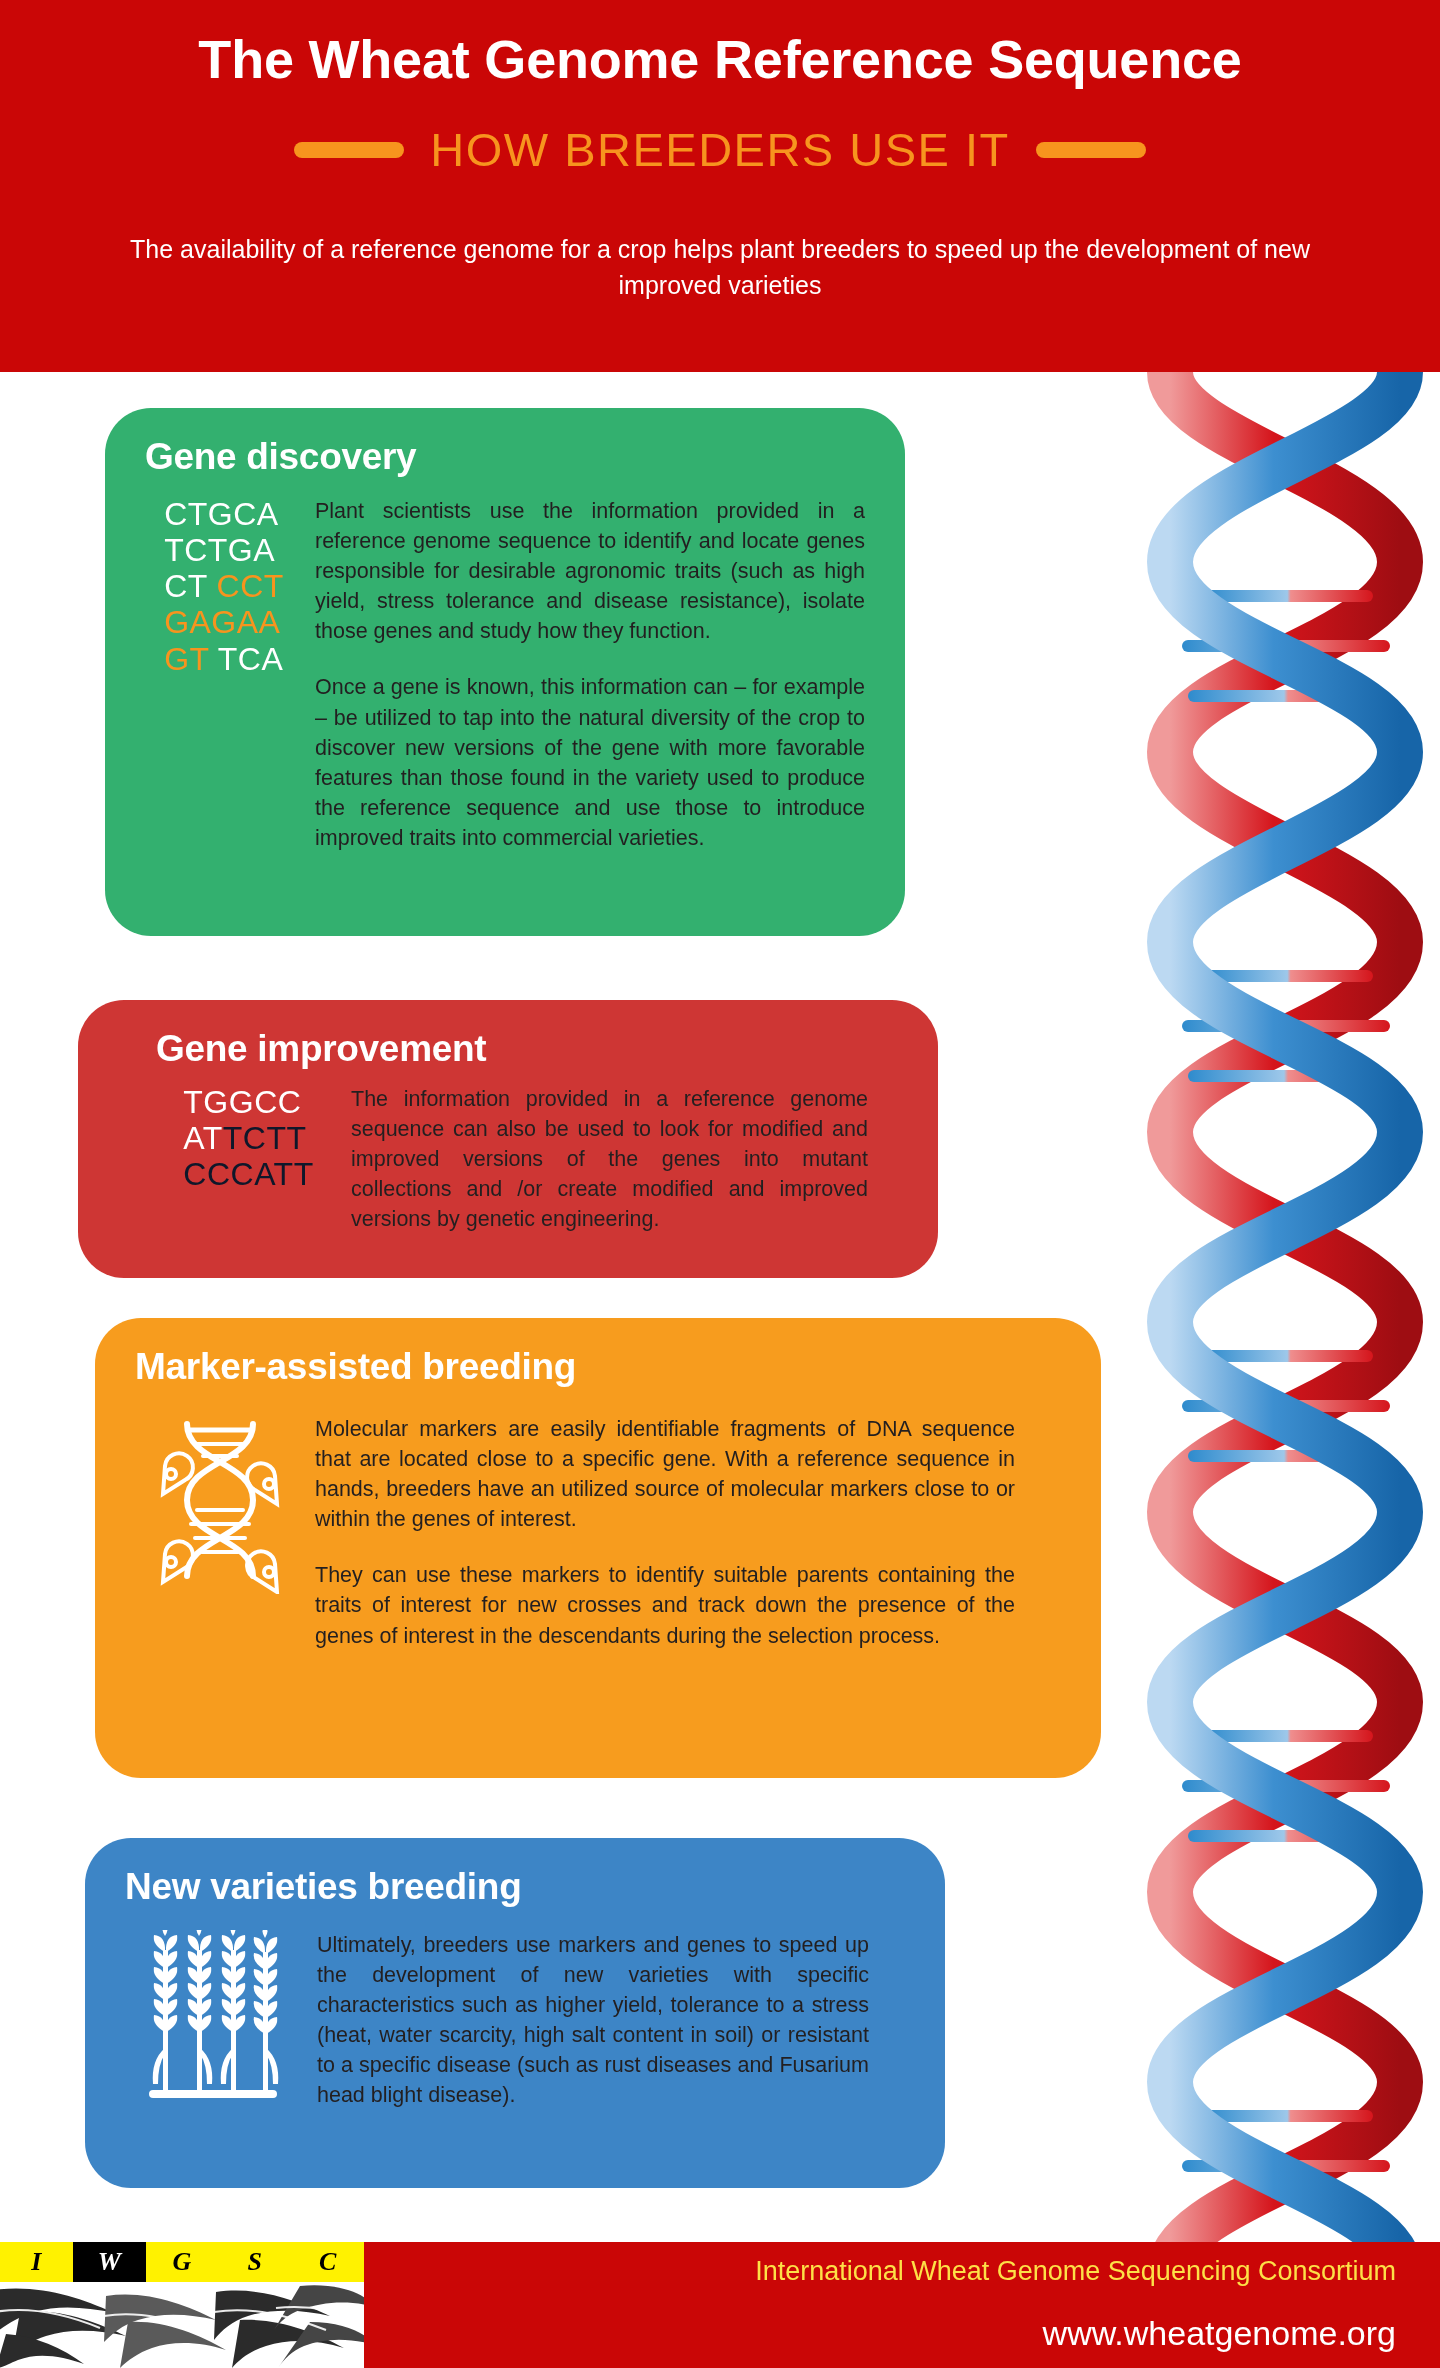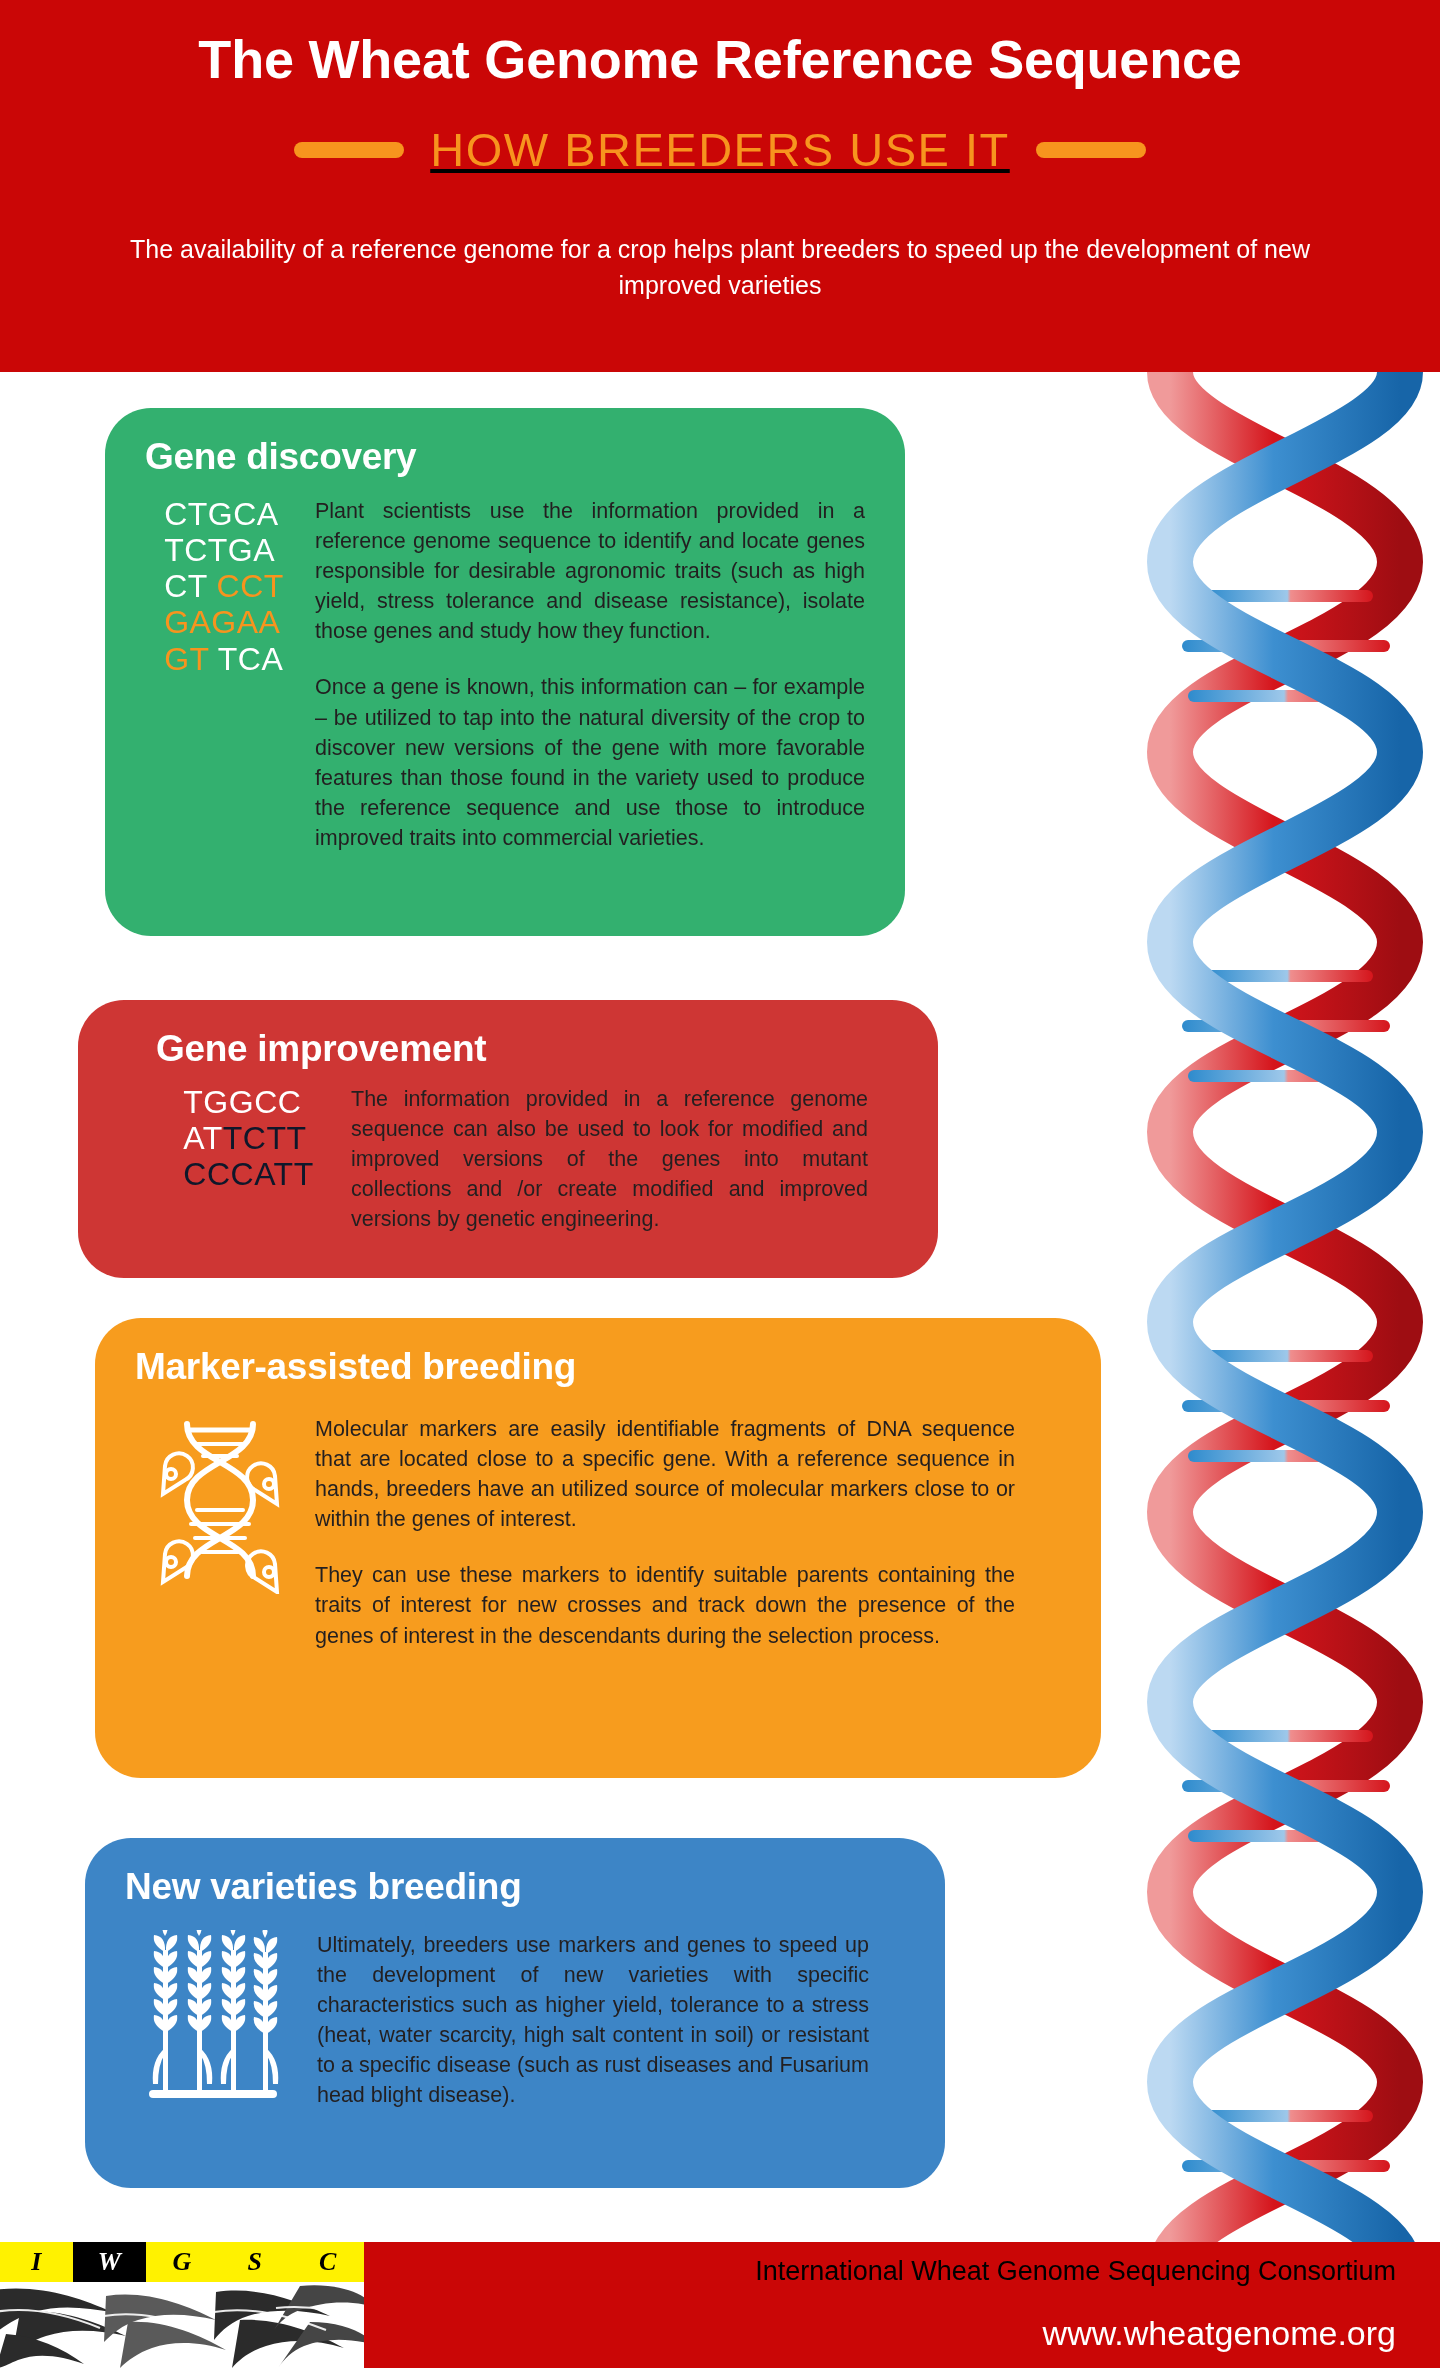--- a/index.html
+++ b/index.html
@@ -41,21 +41,20 @@
     font-family: "Liberation Sans", sans-serif;
   }
   .subtitle-row {
     position: absolute;
     left: 0; top: 122px;
     width: 1440px;
     display: flex;
     align-items: center;
     justify-content: center;
     gap: 26px;
-    text-decoration: underline;
   }
   .dash {
     width: 110px;
     height: 16px;
     border-radius: 8px;
     background: #f7941e;
   }
   .header-subtitle {
     color: #f7941e;
     font-size: 47px;
@@ -159,21 +158,21 @@
   }
   .footer-bar {
     position: absolute;
     left: 364px; top: 0;
     width: 1076px; height: 126px;
     background: #ca0606;
   }
   .footer-consortium {
     position: absolute;
     right: 44px; top: 14px;
-    color: #000000;
+    color: #fde047;
     font-size: 27px;
     text-align: right;
     white-space: nowrap;
   }
   .footer-url {
     position: absolute;
     right: 44px; top: 72px;
     color: #ffffff;
     font-size: 34px;
     text-align: right;

